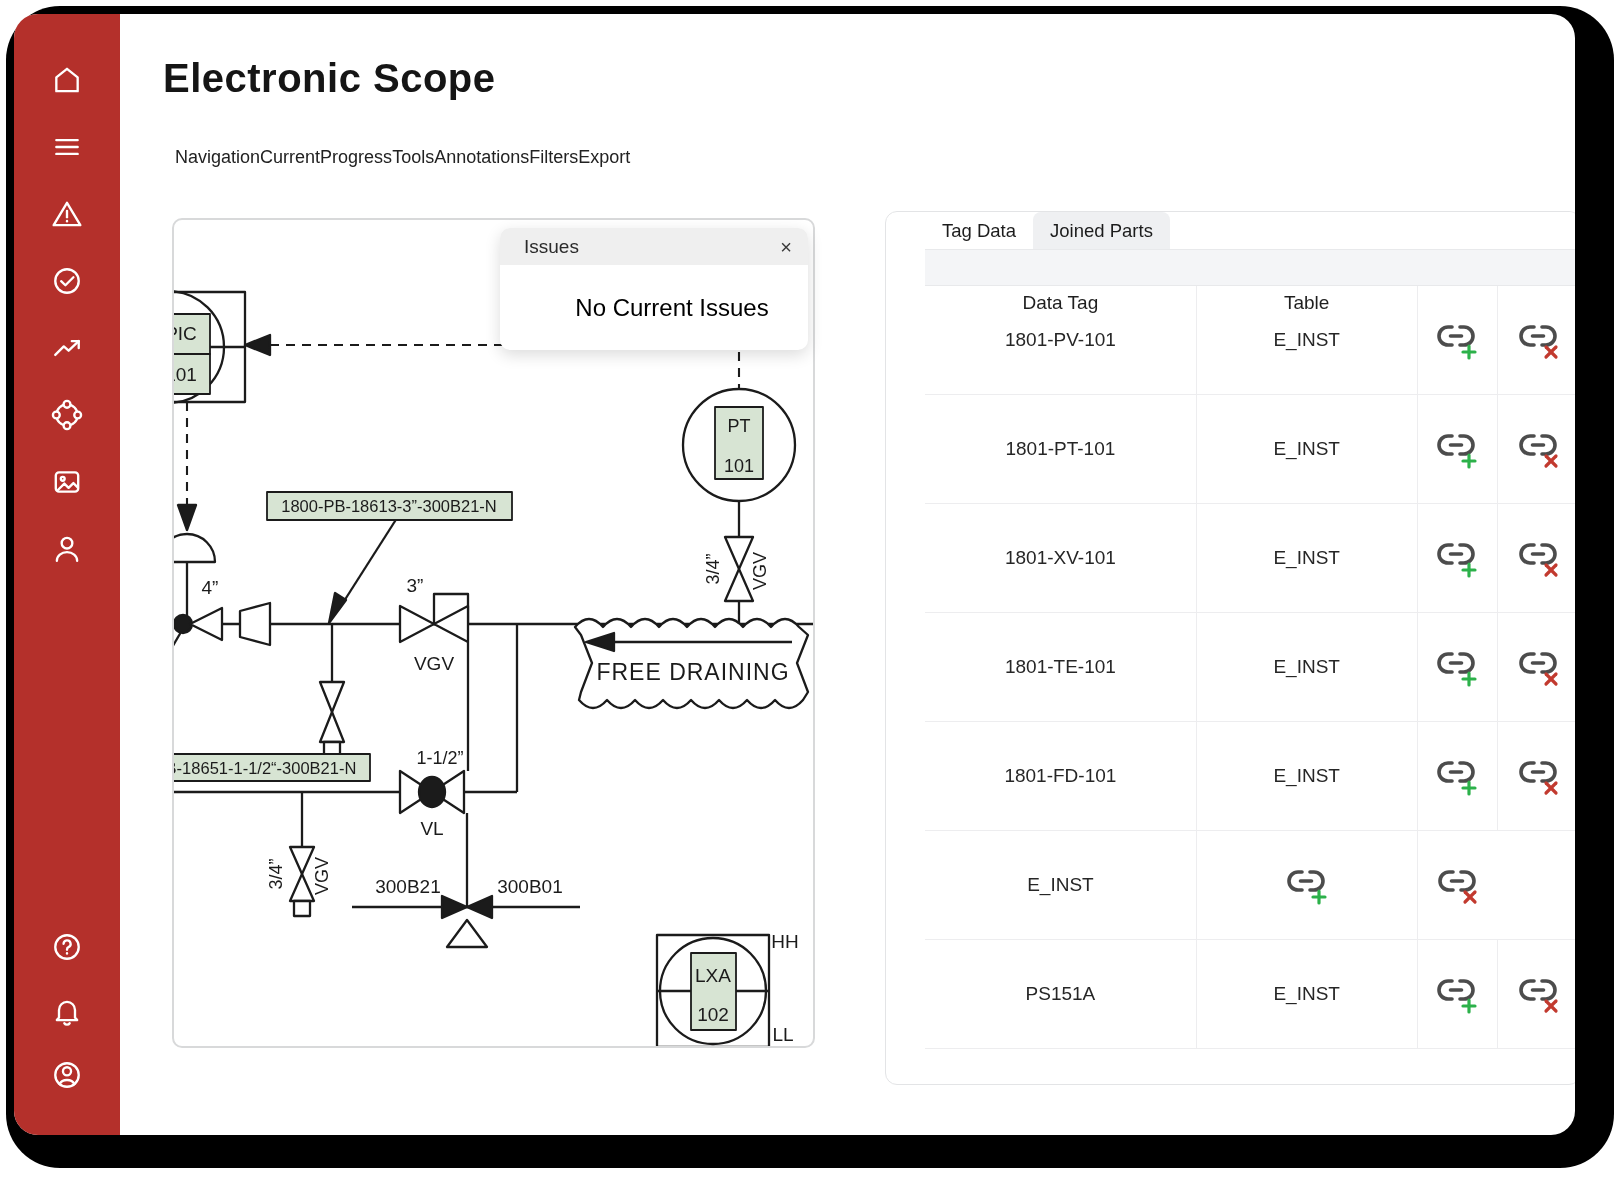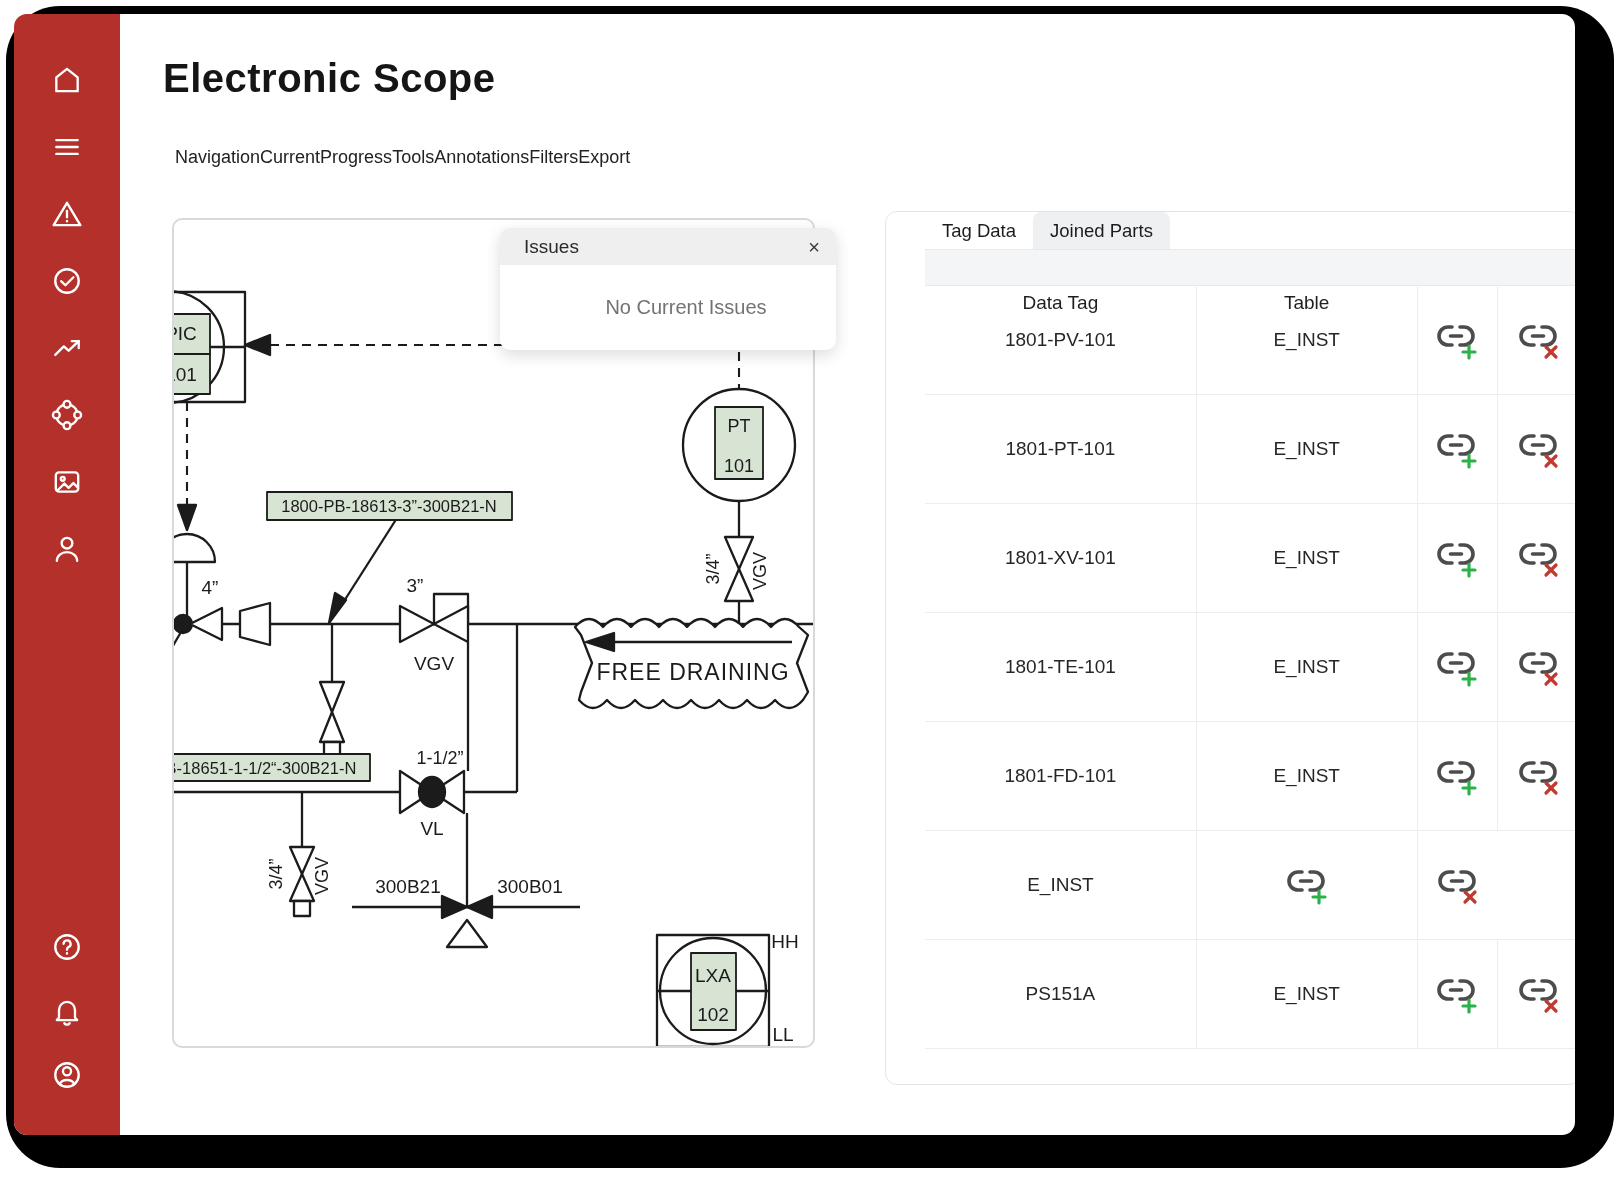--- a/index.html
+++ b/index.html
@@ -2,21 +2,21 @@
 <html><head>
 <meta charset="utf-8">
 <style>
   * { margin:0; padding:0; box-sizing:border-box; }
   html,body { background:#ffffff; font-family:"Liberation Sans", sans-serif; }
   .stage { position:relative; width:1621px; height:1179px; background:#fff; overflow:hidden; }
 
   .frame { position:absolute; left:6px; top:6px; width:1608px; height:1162px;
            background:#000; border-radius:54px; }
   .window { position:absolute; left:14px; top:14px; width:1561px; height:1121px;
-            background:#fff; border-radius:13px; overflow:hidden; }
+            background:#fff; border-radius:24px; overflow:hidden; }
 
   
   .sidebar { position:absolute; left:0; top:0; width:106px; height:100%;
              background:#b4302b; display:flex; flex-direction:column; align-items:center;
              padding:50px 0 44px 0; }
   .sidebar .top-icons { display:flex; flex-direction:column; gap:35px; align-items:center; }
   .sidebar .spacer { flex:1; }
   .sidebar .bottom-icons { display:flex; flex-direction:column; gap:32px; align-items:center; }
   .side-icon { width:32px; height:32px; display:block; cursor:pointer; }
   .side-icon svg { width:32px; height:32px; stroke:#fff; fill:none; stroke-width:2.2;
@@ -27,29 +27,29 @@
                 color:#151515; letter-spacing:.5px; }
   .menu-bar { position:absolute; left:161px; top:133px; display:flex; }
   .menu-item { font-size:18px; font-weight:500; color:#222; cursor:pointer; }
 
   
   .diagram-panel { position:absolute; left:158px; top:204px; width:643px; height:830px;
                    border:2px solid #d8d9da; border-radius:10px; background:#fff; overflow:hidden; }
   .diagram-panel svg { display:block; }
 
   
-  .issues-popup { position:absolute; left:486px; top:214px; width:336px; height:122px;
+  .issues-popup { position:absolute; left:486px; top:214px; width:308px; height:122px;
                   border-radius:10px; background:#fff; box-shadow:0 5px 16px rgba(0,0,0,.14);
                   z-index:5; overflow:hidden; }
   .issues-head { height:37px; background:#efefef; display:flex; align-items:center;
                  justify-content:space-between; padding:0 16px 0 24px; }
   .issues-title { font-size:19px; color:#2a2a2a; }
   .issues-close { font-size:20px; color:#3a3a3a; cursor:pointer; line-height:1; }
   .issues-body { height:85px; display:flex; align-items:center; justify-content:center;
-                 font-size:20px; color:#737373;margin-left:36px; }
+                 font-size:24px; color:#000000;margin-left:36px; }
 
   
   .table-panel { position:absolute; left:871px; top:197px; width:696px; height:874px;
                  border:1.5px solid #e3e4e6; border-radius:12px; background:#fff; overflow:hidden;
                  display:flex; flex-direction:column;padding-left:39px; }
   .tabs-row { display:flex; height:37px; flex:0 0 37px; background:#fff; }
   .tab { display:flex; align-items:center; padding:0 17px; font-size:18.5px; color:#1c1c1c;
          cursor:pointer; }
   .tab.inactive { background:#eff0f2; border-radius:8px 8px 0 0; }
   .grid-head { display:grid; grid-template-columns:41.5% 33.7% 12.3% 12.5%;

